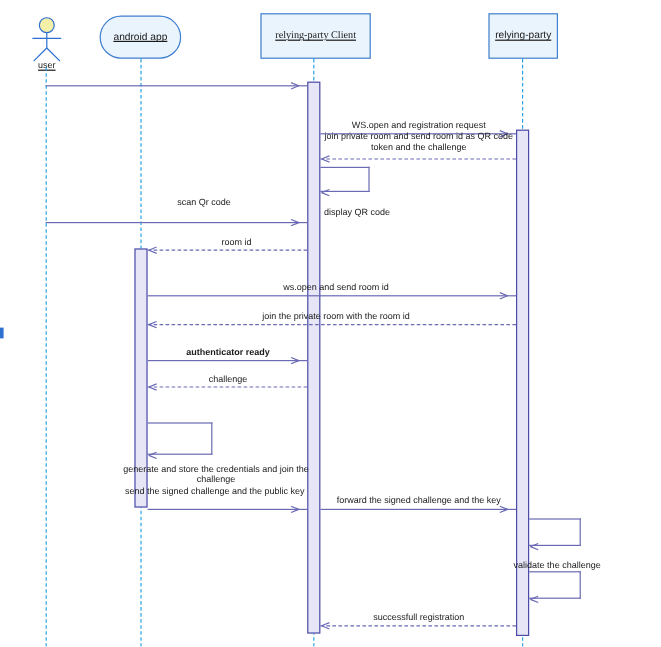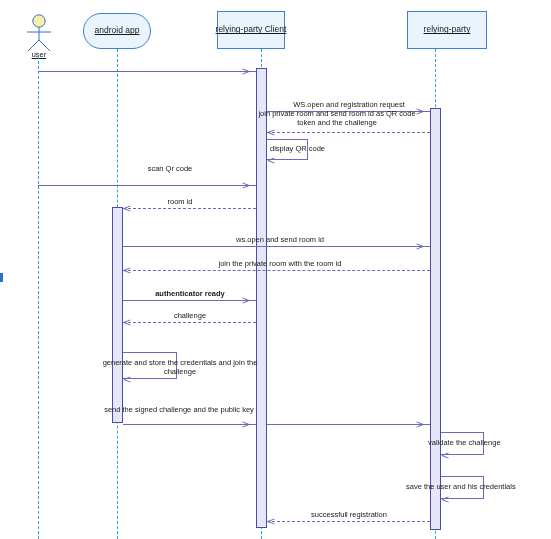--- a/index.html
+++ b/index.html
@@ -109,20 +109,21 @@
     box-sizing: border-box;
     border: 1px solid #6a6ab5;
     border-left: none;
   }
   .selfloop-label {
     position: absolute;
     font-size: 7.5px;
     color: #1a1a1a;
     text-align: center;
     line-height: 1.25;
+    margin-top: 28px;
   }
 
   .edge-mark {
     position: absolute;
     background: #2f6fd0;
   }
 </style>
 </head>
 <body>
 
@@ -138,25 +139,25 @@
       <line x1="17" y1="26" x2="6" y2="37" stroke="#2f6fd0" stroke-width="1"></line>
       <line x1="17" y1="26" x2="28" y2="37" stroke="#2f6fd0" stroke-width="1"></line>
     </svg>
   </div>
   <div class="actor-label" style="left:22px; top:50px; width:34px;">user</div>
 
   <div class="participant" style="left:83px; top:13px; width:68px; height:36px;border-radius:18px;">
     <span class="pname">android app</span>
   </div>
 
-  <div class="participant" style="left:217px; top:11px; width:68px; height:38px;">
+  <div class="participant" style="left:217px; top:11px; width:92px; height:38px;font-family:Liberation Serif, serif;">
     <span class="pname">relying-party Client</span>
   </div>
 
-  <div class="participant" style="left:407px; top:11px; width:80px; height:38px;">
+  <div class="participant" style="left:407px; top:11px; width:58px; height:38px;">
     <span class="pname">relying-party</span>
   </div>
 
   <div class="lifeline" style="left:38px;  top:56px; height:483px;"></div>
   <div class="lifeline" style="left:117px; top:49px; height:490px;"></div>
   <div class="lifeline" style="left:261px; top:49px; height:490px;"></div>
   <div class="lifeline" style="left:435px; top:49px; height:490px;"></div>
 
   <div class="activation" style="left:256px; top:68px;  height:460px;"></div>
   <div class="activation" style="left:430px; top:108px; height:422px;"></div>
@@ -164,33 +165,33 @@
 
   <div class="msg" style="left:38px; top:71px; width:218px;"></div>
   <div class="arrow right" style="left:249px; top:71px;"></div>
 
   <div class="msg" style="left:267px; top:111px; width:163px;"></div>
   <div class="arrow right" style="left:423px; top:111px;"></div>
   <div class="msg-label" style="left:268px; top:100px; width:162px;">WS.open and registration request</div>
 
   <div class="msg dashed" style="left:267px; top:132px; width:163px;"></div>
   <div class="arrow left" style="left:268px; top:132px;"></div>
-  <div class="msg-label" style="left:252px; top:109px; width:170px;">join private room and send room id as QR code token and the challenge</div>
+  <div class="msg-label" style="left:264px; top:109px; width:170px;">join private room and send room id as QR code token and the challenge</div>
 
   <div class="selfloop" style="left:267px; top:139px; width:41px; height:21px;"></div>
   <div class="arrow left" style="left:268px; top:160px;"></div>
   <div class="selfloop-label" style="left:270px; top:144px; width:80px; text-align:left;">display QR code</div>
 
   <div class="msg" style="left:38px; top:185px; width:218px;"></div>
   <div class="arrow right" style="left:249px; top:185px;"></div>
   <div class="msg-label" style="left:110px; top:164px; width:120px;">scan Qr code</div>
 
   <div class="msg dashed" style="left:123px; top:208px; width:133px;"></div>
   <div class="arrow left" style="left:124px; top:208px;"></div>
-  <div class="msg-label" style="left:120px; top:197px; width:120px;">room id</div>
+  <div class="msg-label" style="left:137px; top:197px; width:120px;">room id</div>
 
   <div class="msg" style="left:123px; top:246px; width:307px;"></div>
   <div class="arrow right" style="left:423px; top:246px;"></div>
   <div class="msg-label" style="left:160px; top:235px; width:240px;">ws.open and send room id</div>
 
   <div class="msg dashed" style="left:123px; top:270px; width:307px;"></div>
   <div class="arrow left" style="left:124px; top:270px;"></div>
   <div class="msg-label" style="left:150px; top:259px; width:260px;">join the private room with the room id</div>
 
   <div class="msg" style="left:123px; top:300px; width:133px;"></div>
@@ -204,26 +205,26 @@
   <div class="selfloop" style="left:123px; top:352px; width:54px; height:27px;"></div>
   <div class="arrow left" style="left:124px; top:379px;"></div>
   <div class="selfloop-label" style="left:99px; top:358px; width:162px;">generate and store the credentials and join the challenge</div>
 
   <div class="msg" style="left:123px; top:424px; width:133px;"></div>
   <div class="arrow right" style="left:249px; top:424px;"></div>
   <div class="msg-label" style="left:100px; top:405px; width:158px;">send the signed challenge and the public key</div>
 
   <div class="msg" style="left:267px; top:424px; width:163px;"></div>
   <div class="arrow right" style="left:423px; top:424px;"></div>
+  <div class="msg-label" style="left:266px; top:412px; width:166px;">forward the signed challenge and the key</div>
 
   <div class="selfloop" style="left:441px; top:432px; width:43px; height:23px;"></div>
   <div class="arrow left" style="left:442px; top:455px;"></div>
   <div class="selfloop-label" style="left:428px; top:438px; width:110px; text-align:left;">validate the challenge</div>
 
   <div class="selfloop" style="left:441px; top:476px; width:43px; height:23px;"></div>
   <div class="arrow left" style="left:442px; top:499px;"></div>
-  <div class="selfloop-label" style="left:406px; top:482px; width:130px; text-align:left;">save the user and his credentials</div>
 
   <div class="msg dashed" style="left:267px; top:521px; width:163px;"></div>
   <div class="arrow left" style="left:268px; top:521px;"></div>
   <div class="msg-label" style="left:268px; top:510px; width:162px;">successfull registration</div>
 
 </div>
 
 </body></html>

